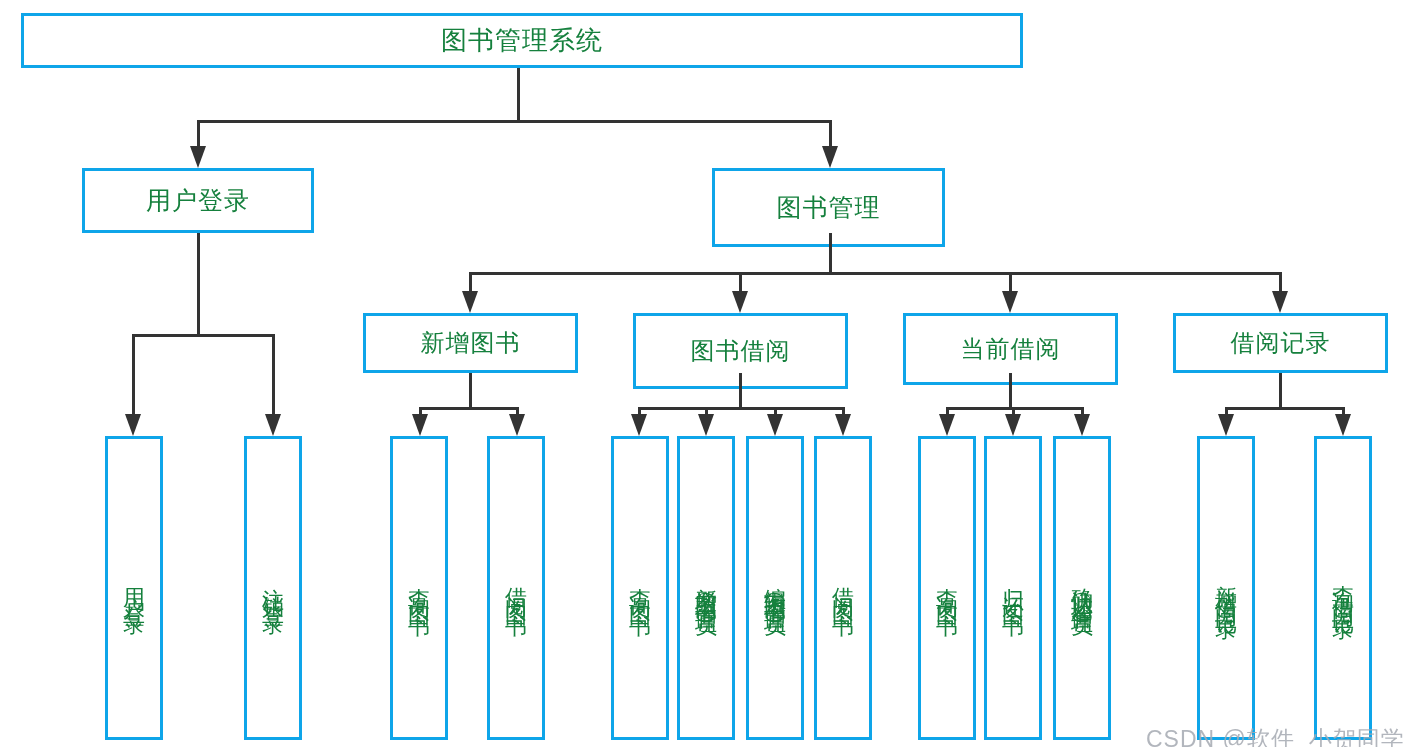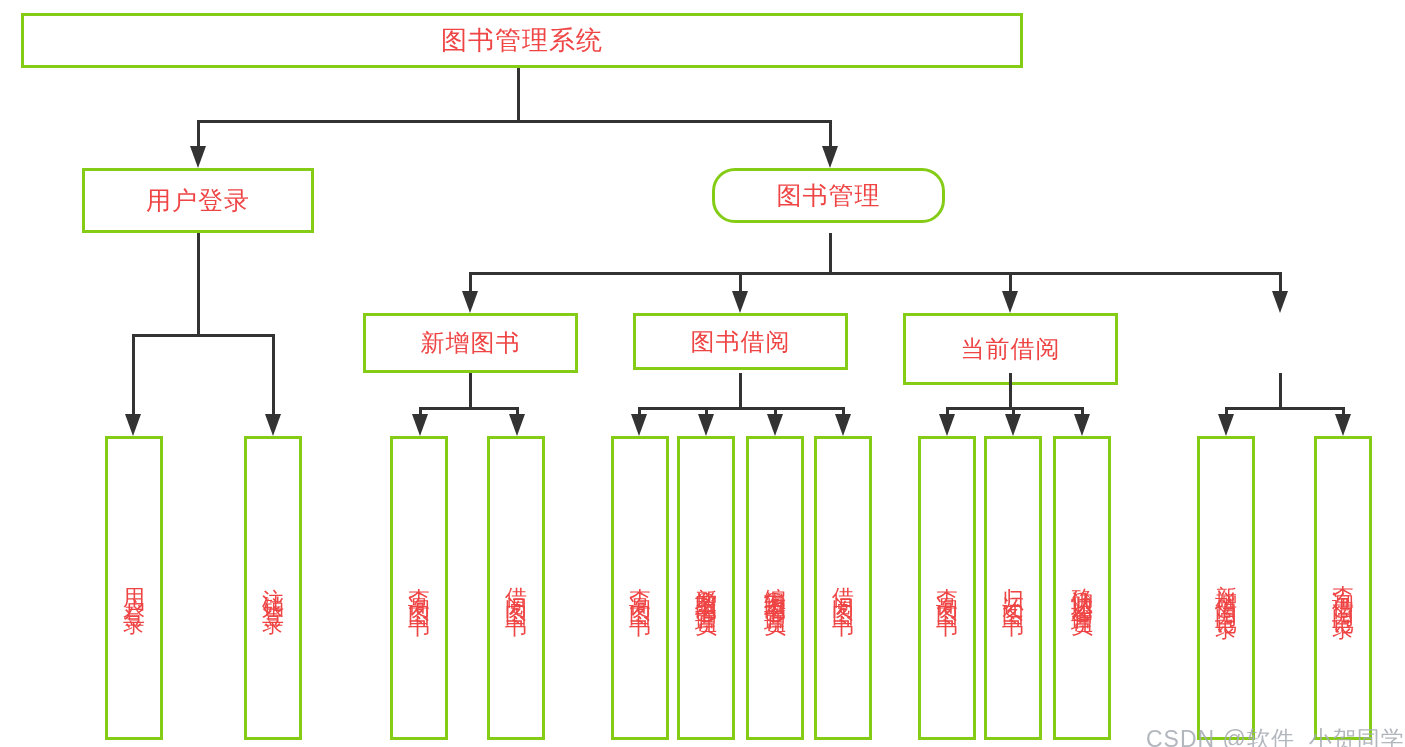--- a/index.html
+++ b/index.html
@@ -9,27 +9,27 @@
     height: 747px;
     background: #ffffff;
     font-family: "Liberation Sans", "DejaVu Sans", sans-serif;
     color: #333333;
     overflow: hidden;
   }
   
   .box {
     position: absolute;
     box-sizing: border-box;
-    border: 3px solid #84cc16;
+    border: 3px solid #0ea5e9;
     background: #ffffff;
     display: flex;
     align-items: center;
     justify-content: center;
     text-align: left;
-    color: #ef4444;
+    color: #15803d;
   }
   .box-root  { font-size: 26px; letter-spacing: 1px; }
   .box-l2    { font-size: 25px; letter-spacing: 1px; }
   .box-l3    { font-size: 24px; letter-spacing: 1px; }
   .box-leaf  { font-size: 22px; }
   .box-leaf .vtext {
     writing-mode: vertical-rl;
     text-orientation: mixed;
     letter-spacing: 9px;
     line-height: 1;
@@ -64,36 +64,39 @@
 <div id="stage">
 
   <div class="box box-root" style="left:21px; top:13px; width:1002px; height:55px;">
     <span>图书管理系统</span>
   </div>
 
   <div class="box box-l2" style="left:82px; top:168px; width:232px; height:65px;">
     <span>用户登录</span>
   </div>
 
-  <div class="box box-l2" style="left:712px; top:168px; width:233px; height:55px;border-radius:23px;">
+  <div class="box box-l2" style="left:712px; top:168px; width:233px; height:79px;">
     <span>图书管理</span>
   </div>
 
   <div class="box box-l3" style="left:363px; top:313px; width:215px; height:60px;">
     <span>新增图书</span>
   </div>
 
-  <div class="box box-l3" style="left:633px; top:313px; width:215px; height:57px;">
+  <div class="box box-l3" style="left:633px; top:313px; width:215px; height:76px;">
     <span>图书借阅</span>
   </div>
 
   <div class="box box-l3" style="left:903px; top:313px; width:215px; height:72px;">
     <span>当前借阅</span>
   </div>
 
+  <div class="box box-l3" style="left:1173px; top:313px; width:215px; height:60px;">
+    <span>借阅记录</span>
+  </div>
 
   <div class="box box-leaf" style="left:105px; top:436px; width:58px; height:304px;">
     <span class="vtext">用户登录</span>
   </div>
   <div class="box box-leaf" style="left:244px; top:436px; width:58px; height:304px;">
     <span class="vtext">注销登录</span>
   </div>
 
   <div class="box box-leaf" style="left:390px; top:436px; width:58px; height:304px;">
     <span class="vtext">查询图书</span>

